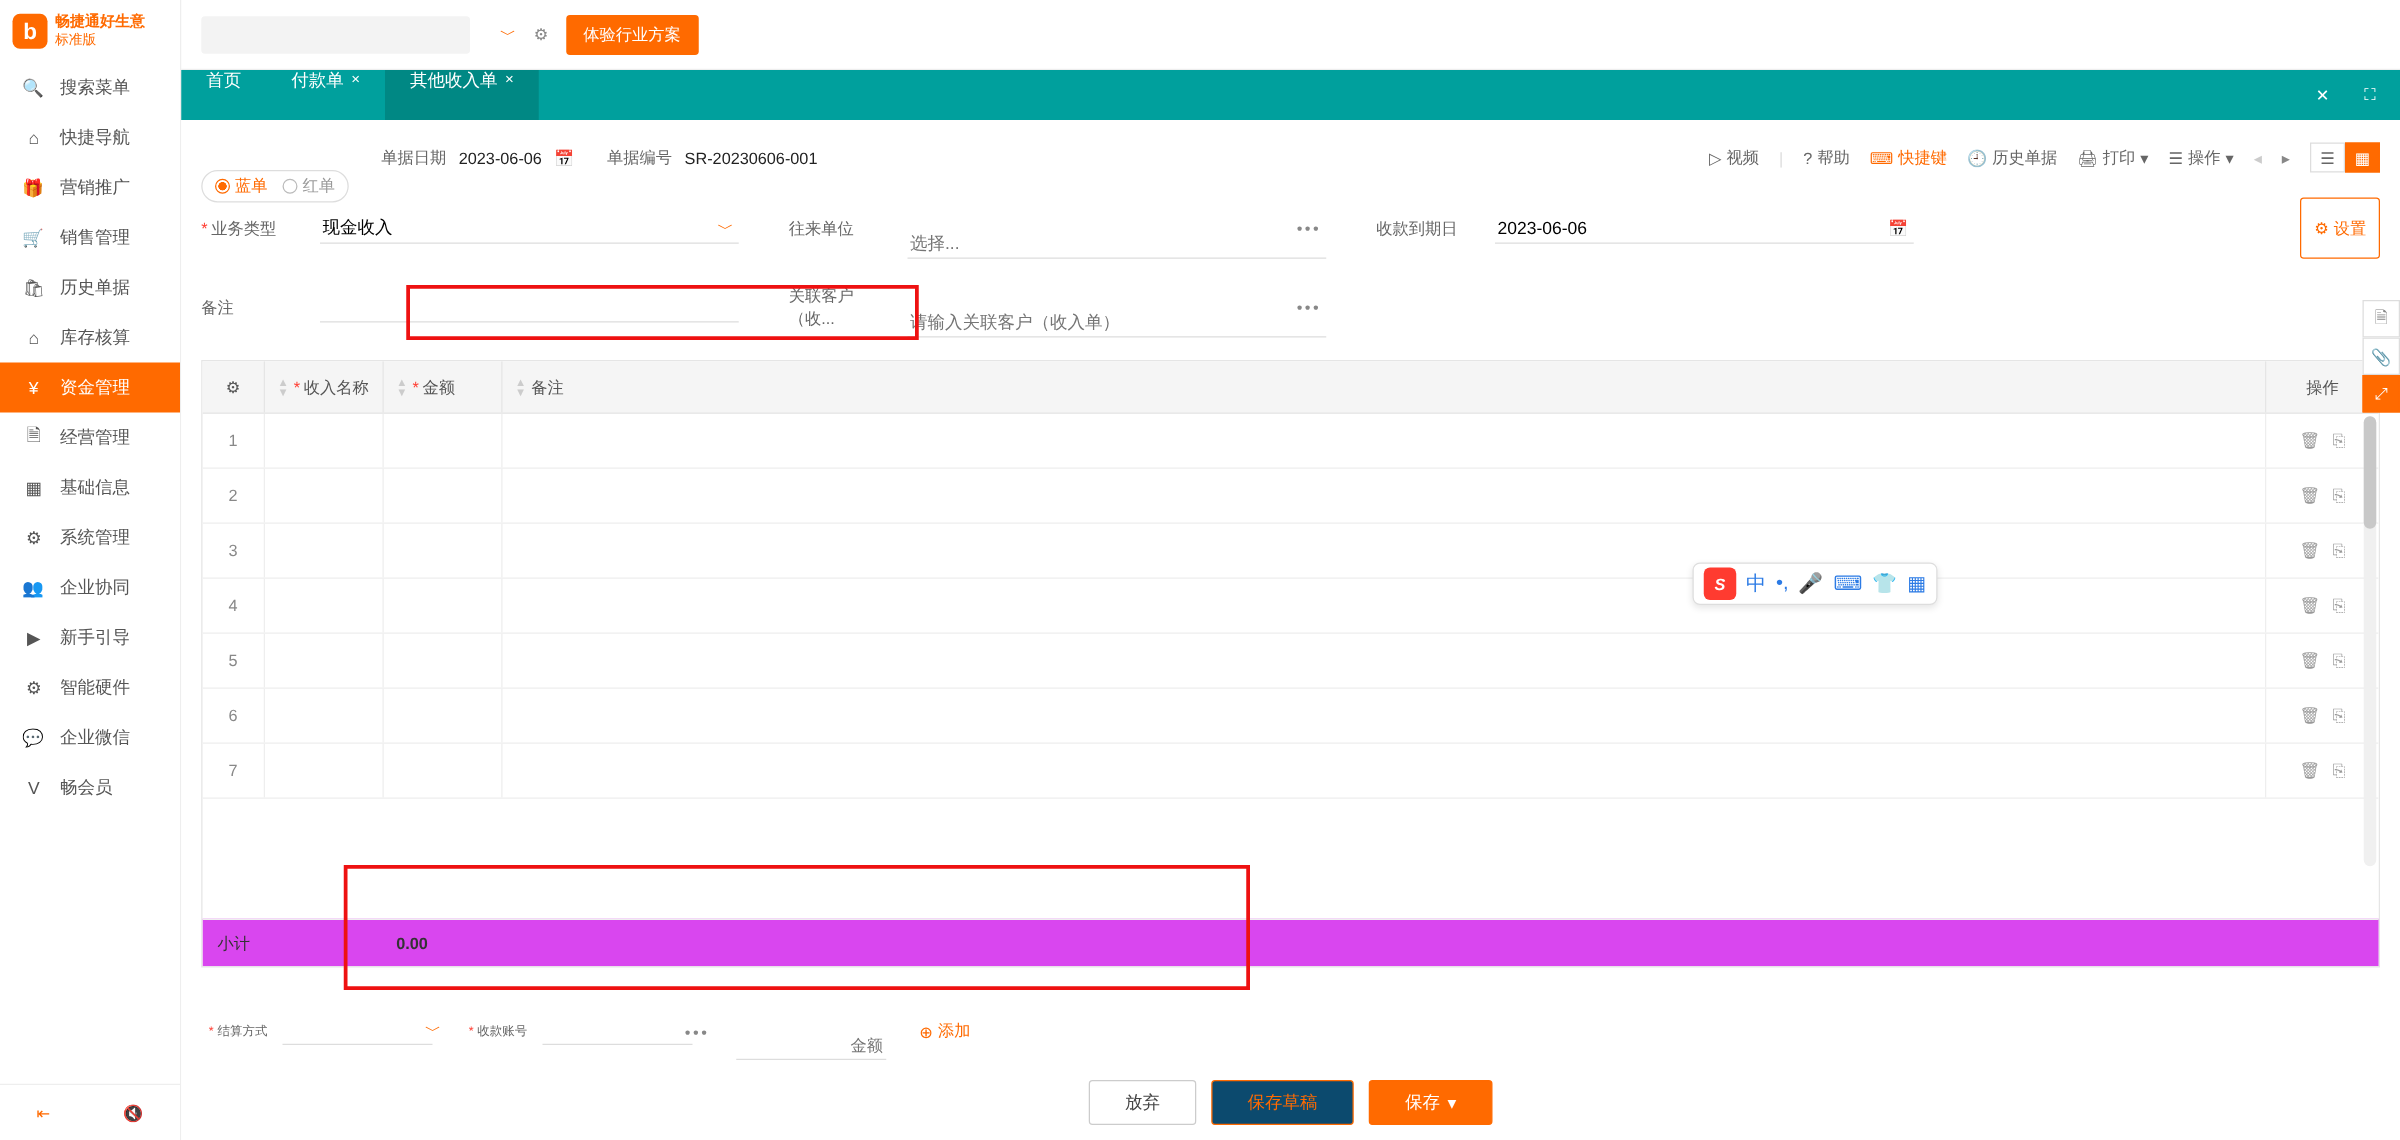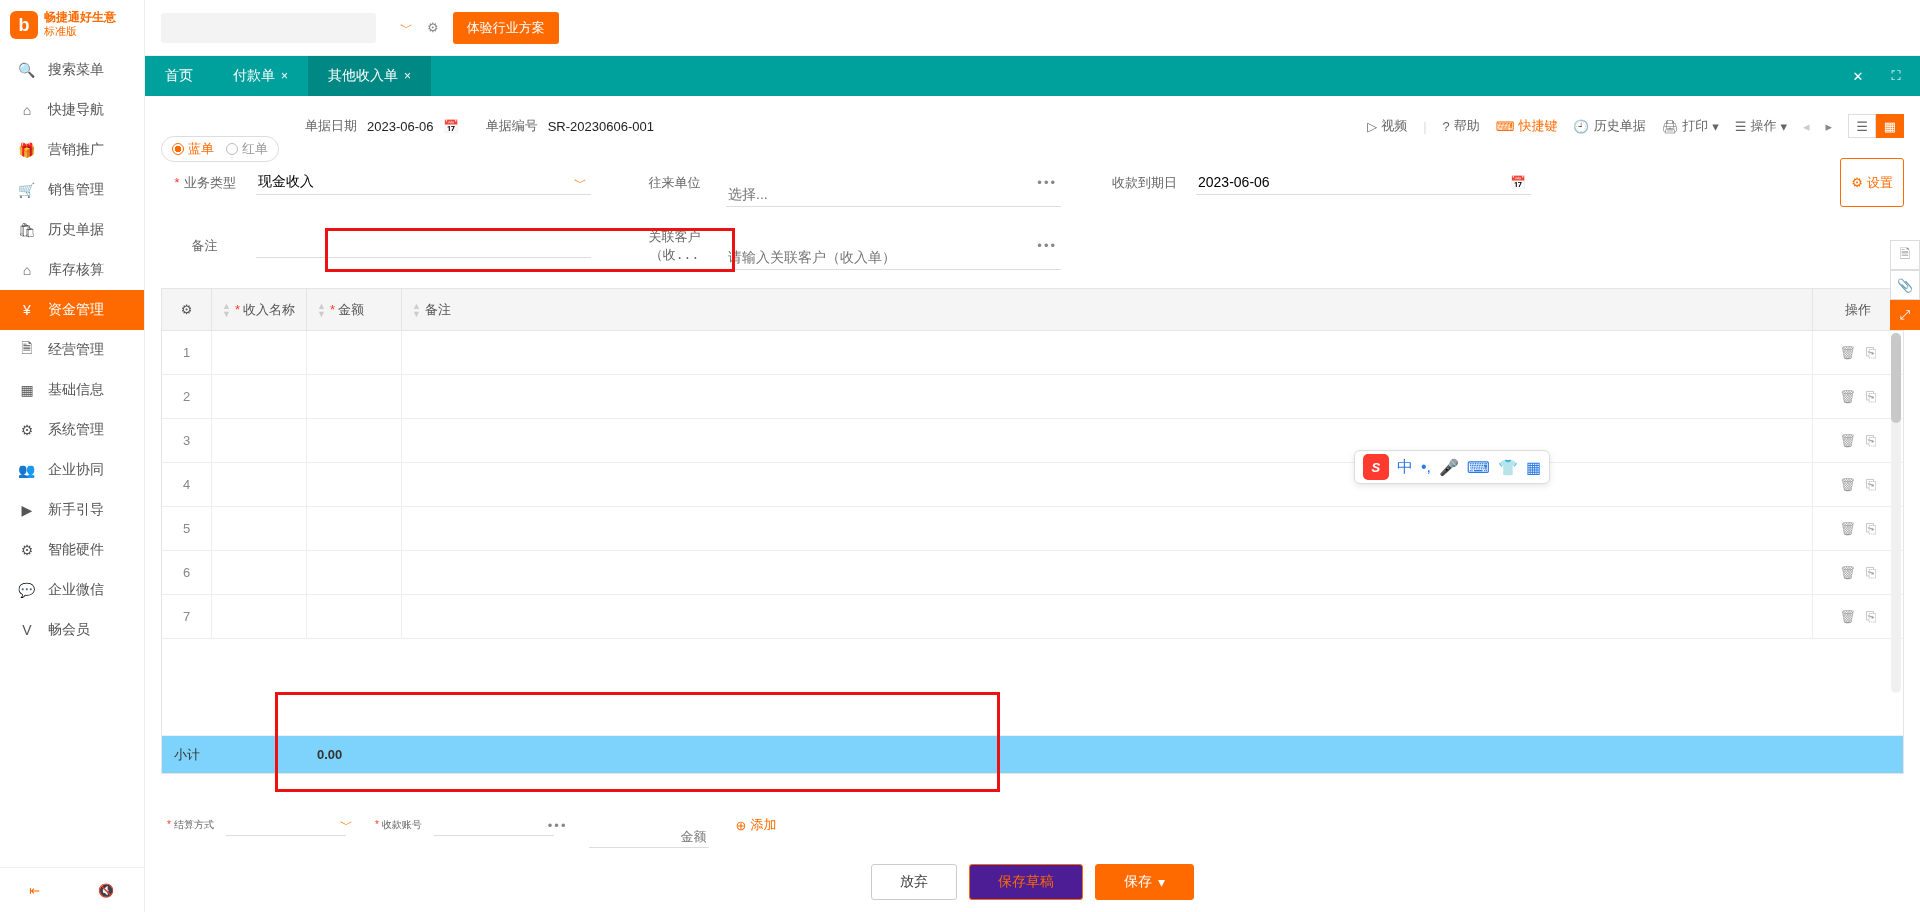--- a/index.html
+++ b/index.html
@@ -26,21 +26,21 @@
 .org-box { width: 215px; height: 30px; background: #f3f3f3; border-radius: 3px; margin-right: 10px; }
 .caret-down { color: #ff6a00; margin: 0 14px; }
 .gear { color: #888; margin-right: 14px; }
 .trial-btn { background: #ff6a00; color: #fff; border: none; padding: 7px 14px; border-radius: 3px; font-size: 13px; cursor: pointer; }
 .topbar-right { margin-left: auto; display: flex; align-items: center; gap: 18px; color: #666; }
 .badge { background: #ff3b30; color: #fff; font-size: 10px; padding: 1px 5px; border-radius: 8px; position: relative; top: -8px; left: -6px; }
 .avatar-box { width: 80px; height: 26px; background: #f3f3f3; border-radius: 3px; }
 
 
 .tabs { height: 40px; background: #00a09d; display: flex; align-items: center; }
-.tab { height: 40px; display: flex; align-items: center; padding: 0 20px; color: #fff; font-size: 14px; cursor: pointer; position: relative; }
+.tab { height: 40px; display: flex; align-items: flex-start; padding: 0 20px; color: #fff; font-size: 14px; cursor: pointer; position: relative; }
 .tab.active { background: #008884; }
 .tab .close-x { margin-left: 6px; font-size: 12px; }
 .tabs-right { margin-left: auto; display: flex; align-items: center; gap: 10px; padding-right: 10px; color: #fff; }
 .tabs-right .tbtn { width: 28px; height: 28px; display: flex; align-items: center; justify-content: center; cursor: pointer; }
 
 
 .content { flex: 1; padding: 12px 16px; display: flex; flex-direction: column; background: #fff; overflow: hidden; position: relative; }
 .doc-head { display: flex; align-items: center; height: 36px; gap: 10px; }
 .pill-group { display: flex; align-items: flex-end; border: 1px solid #ddd; border-radius: 18px; padding: 3px 10px; gap: 12px; margin-top: 45px; }
 .radio { display: flex; align-items: center; gap: 4px; font-size: 13px; }
@@ -52,21 +52,21 @@
 .cal-icon { color: #ff6a00; }
 .doc-head-right { margin-left: auto; display: flex; align-items: center; gap: 16px; color: #666; }
 .head-link { display: flex; align-items: center; gap: 4px; cursor: pointer; font-size: 13px; }
 .view-toggle { display: flex; }
 .view-btn { width: 28px; height: 24px; border: 1px solid #ddd; display: flex; align-items: center; justify-content: center; }
 .view-btn.active { background: #ff6a00; color: #fff; border-color: #ff6a00; }
 
 
 .form-row { display: flex; margin-top: 14px; gap: 40px; }
 .form-field { display: flex; align-items: center; flex: 1; max-width: 430px; }
-.field-label { width: 95px; text-align: center; color: #666; padding-right: 8px; font-size: 13px; font-family: Liberation Mono, monospace; }
+.field-label { width: 95px; text-align: left; color: #666; padding-right: 8px; font-size: 13px; }
 .req::before { content: "*"; color: #ff3b30; margin-right: 3px; }
 .field-input { flex: 1; border: none; border-bottom: 1px solid #ddd; padding: 4px 2px; font-size: 14px; outline: none; background: transparent; }
 .field-wrap { flex: 1; position: relative; display: flex; align-items: center; }
 .field-suffix { color: #ff6a00; position: absolute; right: 4px; cursor: pointer; }
 .field-dots { color: #888; position: absolute; right: 4px; cursor: pointer; letter-spacing: 2px; }
 .placeholder { color: #bbb; margin-top: 24px; }
 .settings-btn { border: 1px solid #ff6a00; color: #ff6a00; background: #fff; padding: 4px 10px; border-radius: 3px; cursor: pointer; margin-left: auto; display: flex; align-items: center; gap: 4px; font-size: 13px; }
 
 .highlight-box { border: 3px solid #e11; position: absolute; pointer-events: none; }
 .hl1 { left: 180px; top: 132px; width: 410px; height: 44px; }
@@ -80,40 +80,40 @@
 .th .sort { color: #ccc; font-size: 9px; line-height: 8px; margin-right: 4px; display: flex; flex-direction: column; }
 .col-gear { width: 50px; justify-content: center; }
 .col-name { width: 95px; }
 .col-amount { width: 95px; }
 .col-remark { flex: 1; }
 .col-ops { width: 90px; justify-content: center; border-right: none; }
 .tbody { flex: 1; overflow-y: auto; }
 .tr { display: flex; height: 44px; border-bottom: 1px solid #eee; }
 .td { display: flex; align-items: center; padding: 0 10px; border-right: 1px solid #eee; }
 .td.col-ops { justify-content: center; gap: 10px; color: #999; border-right: none; }
-.subtotal { display: flex; height: 38px; background: #7dd3fc; border-top: 1px solid #eee; }
+.subtotal { display: flex; height: 38px; background: #d946ef; border-top: 1px solid #eee; }
 .subtotal .td { border-right: none; }
 .icon-btn { cursor: pointer; color: #999; }
 
 .scroll-track { position: absolute; right: 2px; top: 44px; width: 10px; height: 360px; background: #f0f0f0; border-radius: 5px; }
 .scroll-thumb { width: 10px; height: 90px; background: #c8c8c8; border-radius: 5px; }
 
 
 .settlement { display: flex; align-items: center; margin-top: 28px; gap: 12px; padding-left: 6px; }
 .settle-label { color: #666; font-size: 10px; }
 .settle-input { width: 120px; border: none; border-bottom: 1px solid #ddd; padding: 3px; font-size: 13px; }
 .settle-caret { color: #ff6a00; margin-left: -18px; margin-right: 10px; }
 .settle-dots { color: #888; margin-left: -18px; margin-right: 10px; letter-spacing: 2px; }
 .add-link { color: #ff6a00; display: flex; align-items: center; gap: 4px; cursor: pointer; margin-left: 14px; }
 
 
 .footer { margin-top: auto; display: flex; justify-content: center; gap: 12px; padding-top: 16px; }
 .btn { padding: 8px 28px; border-radius: 3px; font-size: 14px; cursor: pointer; }
 .btn-default { background: #fff; border: 1px solid #ccc; color: #444; }
-.btn-outline { background: #4c1d95; border: 1px solid #ff6a00; color: #ff6a00; }
+.btn-outline { background: #0c4a6e; border: 1px solid #ff6a00; color: #ff6a00; }
 .btn-primary { background: #ff6a00; border: 1px solid #ff6a00; color: #fff; display: flex; align-items: center; gap: 6px; }
 
 
 .right-dock { position: absolute; right: 0; top: 240px; display: flex; flex-direction: column; }
 .dock-btn { width: 30px; height: 30px; background: #fff; border: 1px solid #ddd; display: flex; align-items: center; justify-content: center; color: #888; cursor: pointer; }
 .dock-btn.active { background: #ff6a00; color: #fff; border-color: #ff6a00; }
 
 
 .ime { position: absolute; right: 370px; bottom: 428px; display: flex; align-items: center; gap: 8px; background: #fff; border: 1px solid #ddd; border-radius: 6px; padding: 3px 8px; box-shadow: 0 2px 6px rgba(0,0,0,.1); }
 .ime-logo { width: 26px; height: 26px; background: #ff3b30; border-radius: 5px; color: #fff; display: flex; align-items: center; justify-content: center; font-weight: bold; font-style: italic; }

